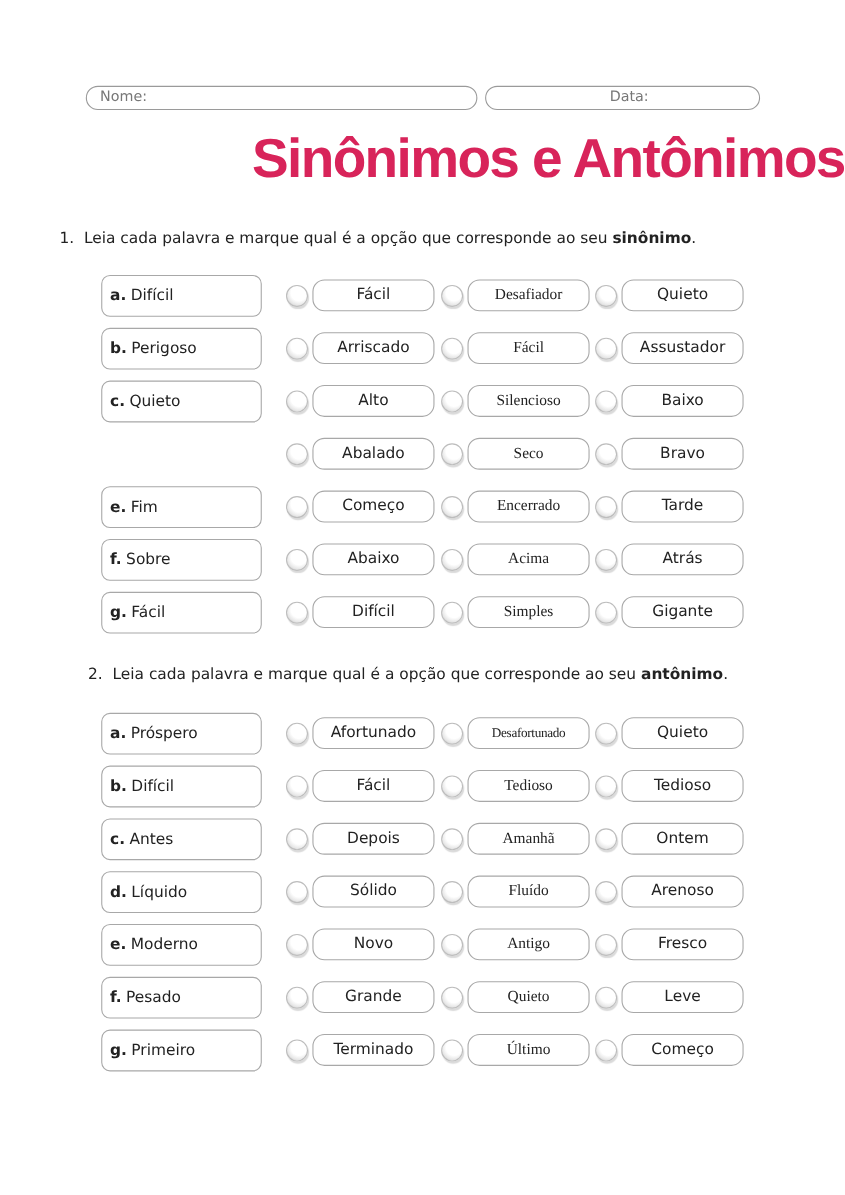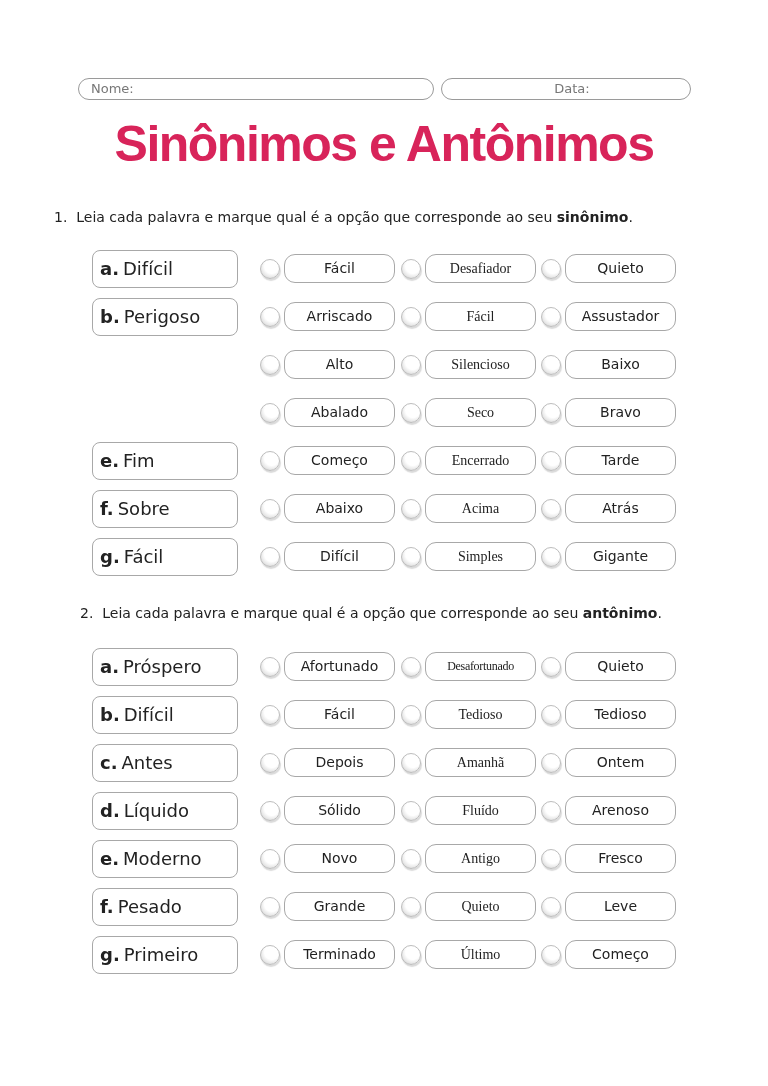--- a/index.html
+++ b/index.html
@@ -8,21 +8,21 @@
 
   .field {
     position: absolute; top: 78px; height: 22px;
     border: 1px solid #9a9a9a; border-radius: 11px;
     font-size: 13px; color: #777; padding-left: 12px; line-height: 20px;
   }
   #name-field { left: 78px; width: 356px; }
   #date-field { left: 441px; width: 250px; text-align: center; }
 
   .title {
-    position: absolute; top: 114px; left: 0; width: 768px; text-align: center;
+    position: absolute; top: 114px; left: 0; width: 768px; text-align: right;
     font-family: "Liberation Sans", sans-serif; font-weight: bold;
     font-size: 50px; letter-spacing: -1.5px; color: #d8245a; line-height: 60px;
   }
 
   .instruction {
     position: absolute; left: 0; width: 768px;
     font-size: 14px; color: #222; white-space: nowrap; line-height: 18px;
   }
   .instruction .num { display: inline-block; }
   .instruction b { font-weight: bold; }
@@ -30,21 +30,21 @@
   #instr-2 { top: 604px; padding-left: 80px; }
 
   .section { position: absolute; left: 0; width: 768px; }
   #section-1 { top: 250px; }
   #section-2 { top: 648px; }
 
   .row { position: relative; height: 48px; }
   .word {
     position: absolute; left: 92px; top: 0; width: 146px; height: 38px;
     border: 1px solid #a8a8a8; border-radius: 8px;
-    font-size: 18px; line-height: 36px; padding-left: 7px; white-space: nowrap;
+    font-size: 14px; line-height: 36px; padding-left: 7px; white-space: nowrap;
     color: #222;
   }
   .word .letter { font-weight: bold; margin-right: 4px; }
 
   .radio {
     position: absolute; top: 9px; width: 20px; height: 20px; border-radius: 50%;
     background: radial-gradient(circle at 60% 35%, #ffffff 45%, #e6e6e6 70%, #a8a8a8 100%);
     border: 1px solid #bdbdbd;
     box-shadow: 1px 2px 1px rgba(0,0,0,0.15);
     cursor: pointer;
@@ -93,20 +93,23 @@
         <span class="letter">b.</span><span>Perigoso</span>
       </div>
       <div class="radio r0"></div>
         <div class="opt o0">Arriscado</div>
       <div class="radio r1"></div>
         <div class="opt o1">Fácil</div>
       <div class="radio r2"></div>
         <div class="opt o2">Assustador</div>
     </div>
     <div class="row">
+      <div class="word">
+        <span class="letter">c.</span><span>Quieto</span>
+      </div>
       <div class="radio r0"></div>
         <div class="opt o0">Alto</div>
       <div class="radio r1"></div>
         <div class="opt o1">Silencioso</div>
       <div class="radio r2"></div>
         <div class="opt o2">Baixo</div>
     </div>
     <div class="row">
       <div class="radio r0"></div>
         <div class="opt o0">Abalado</div>

